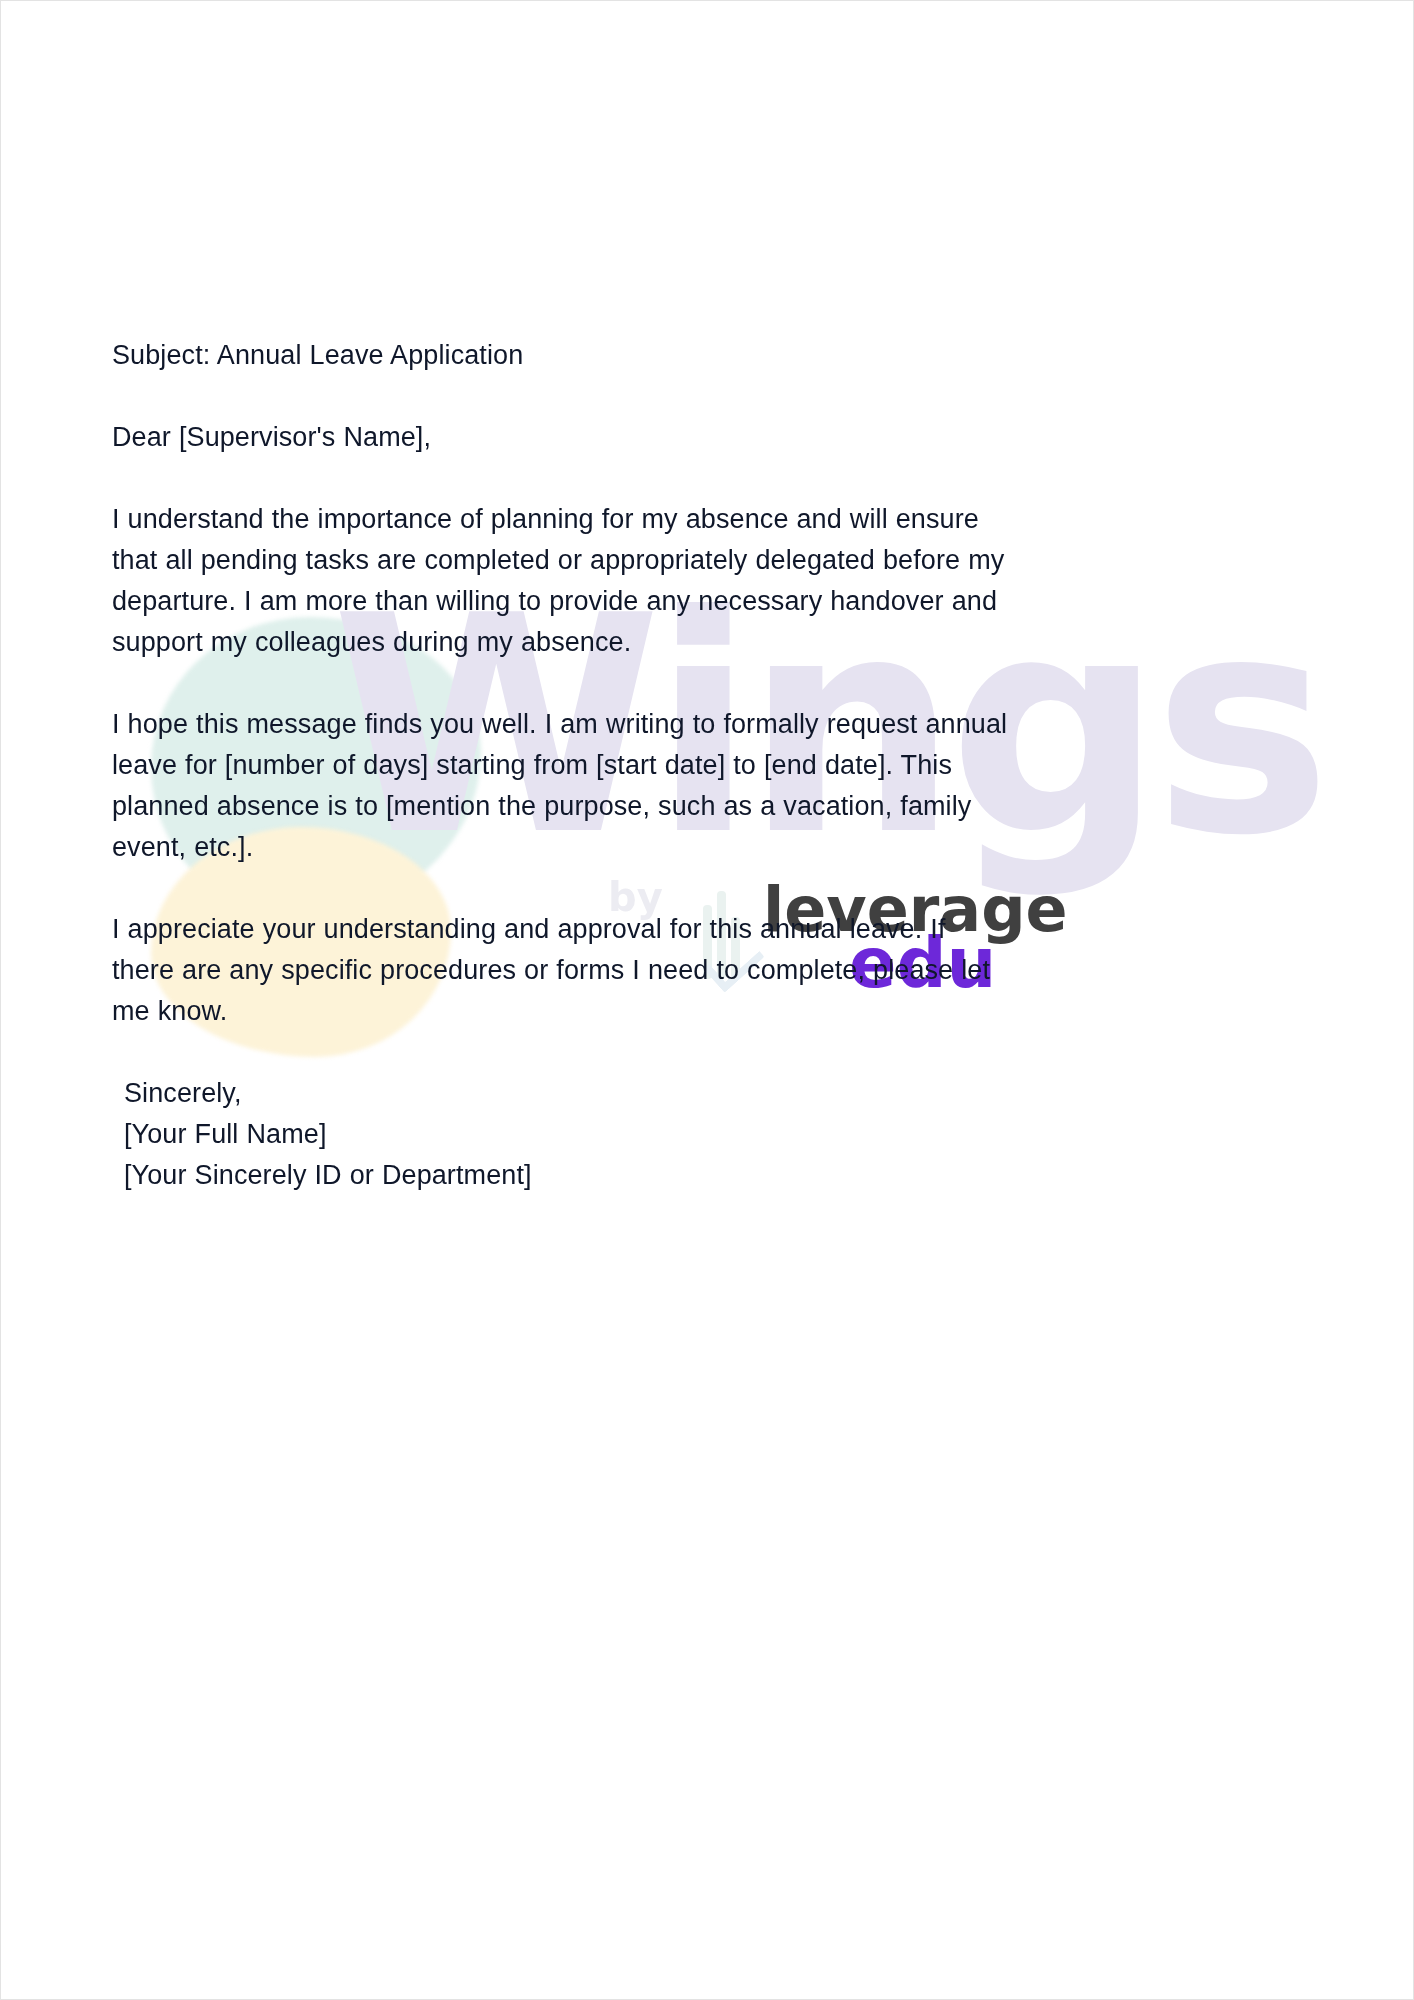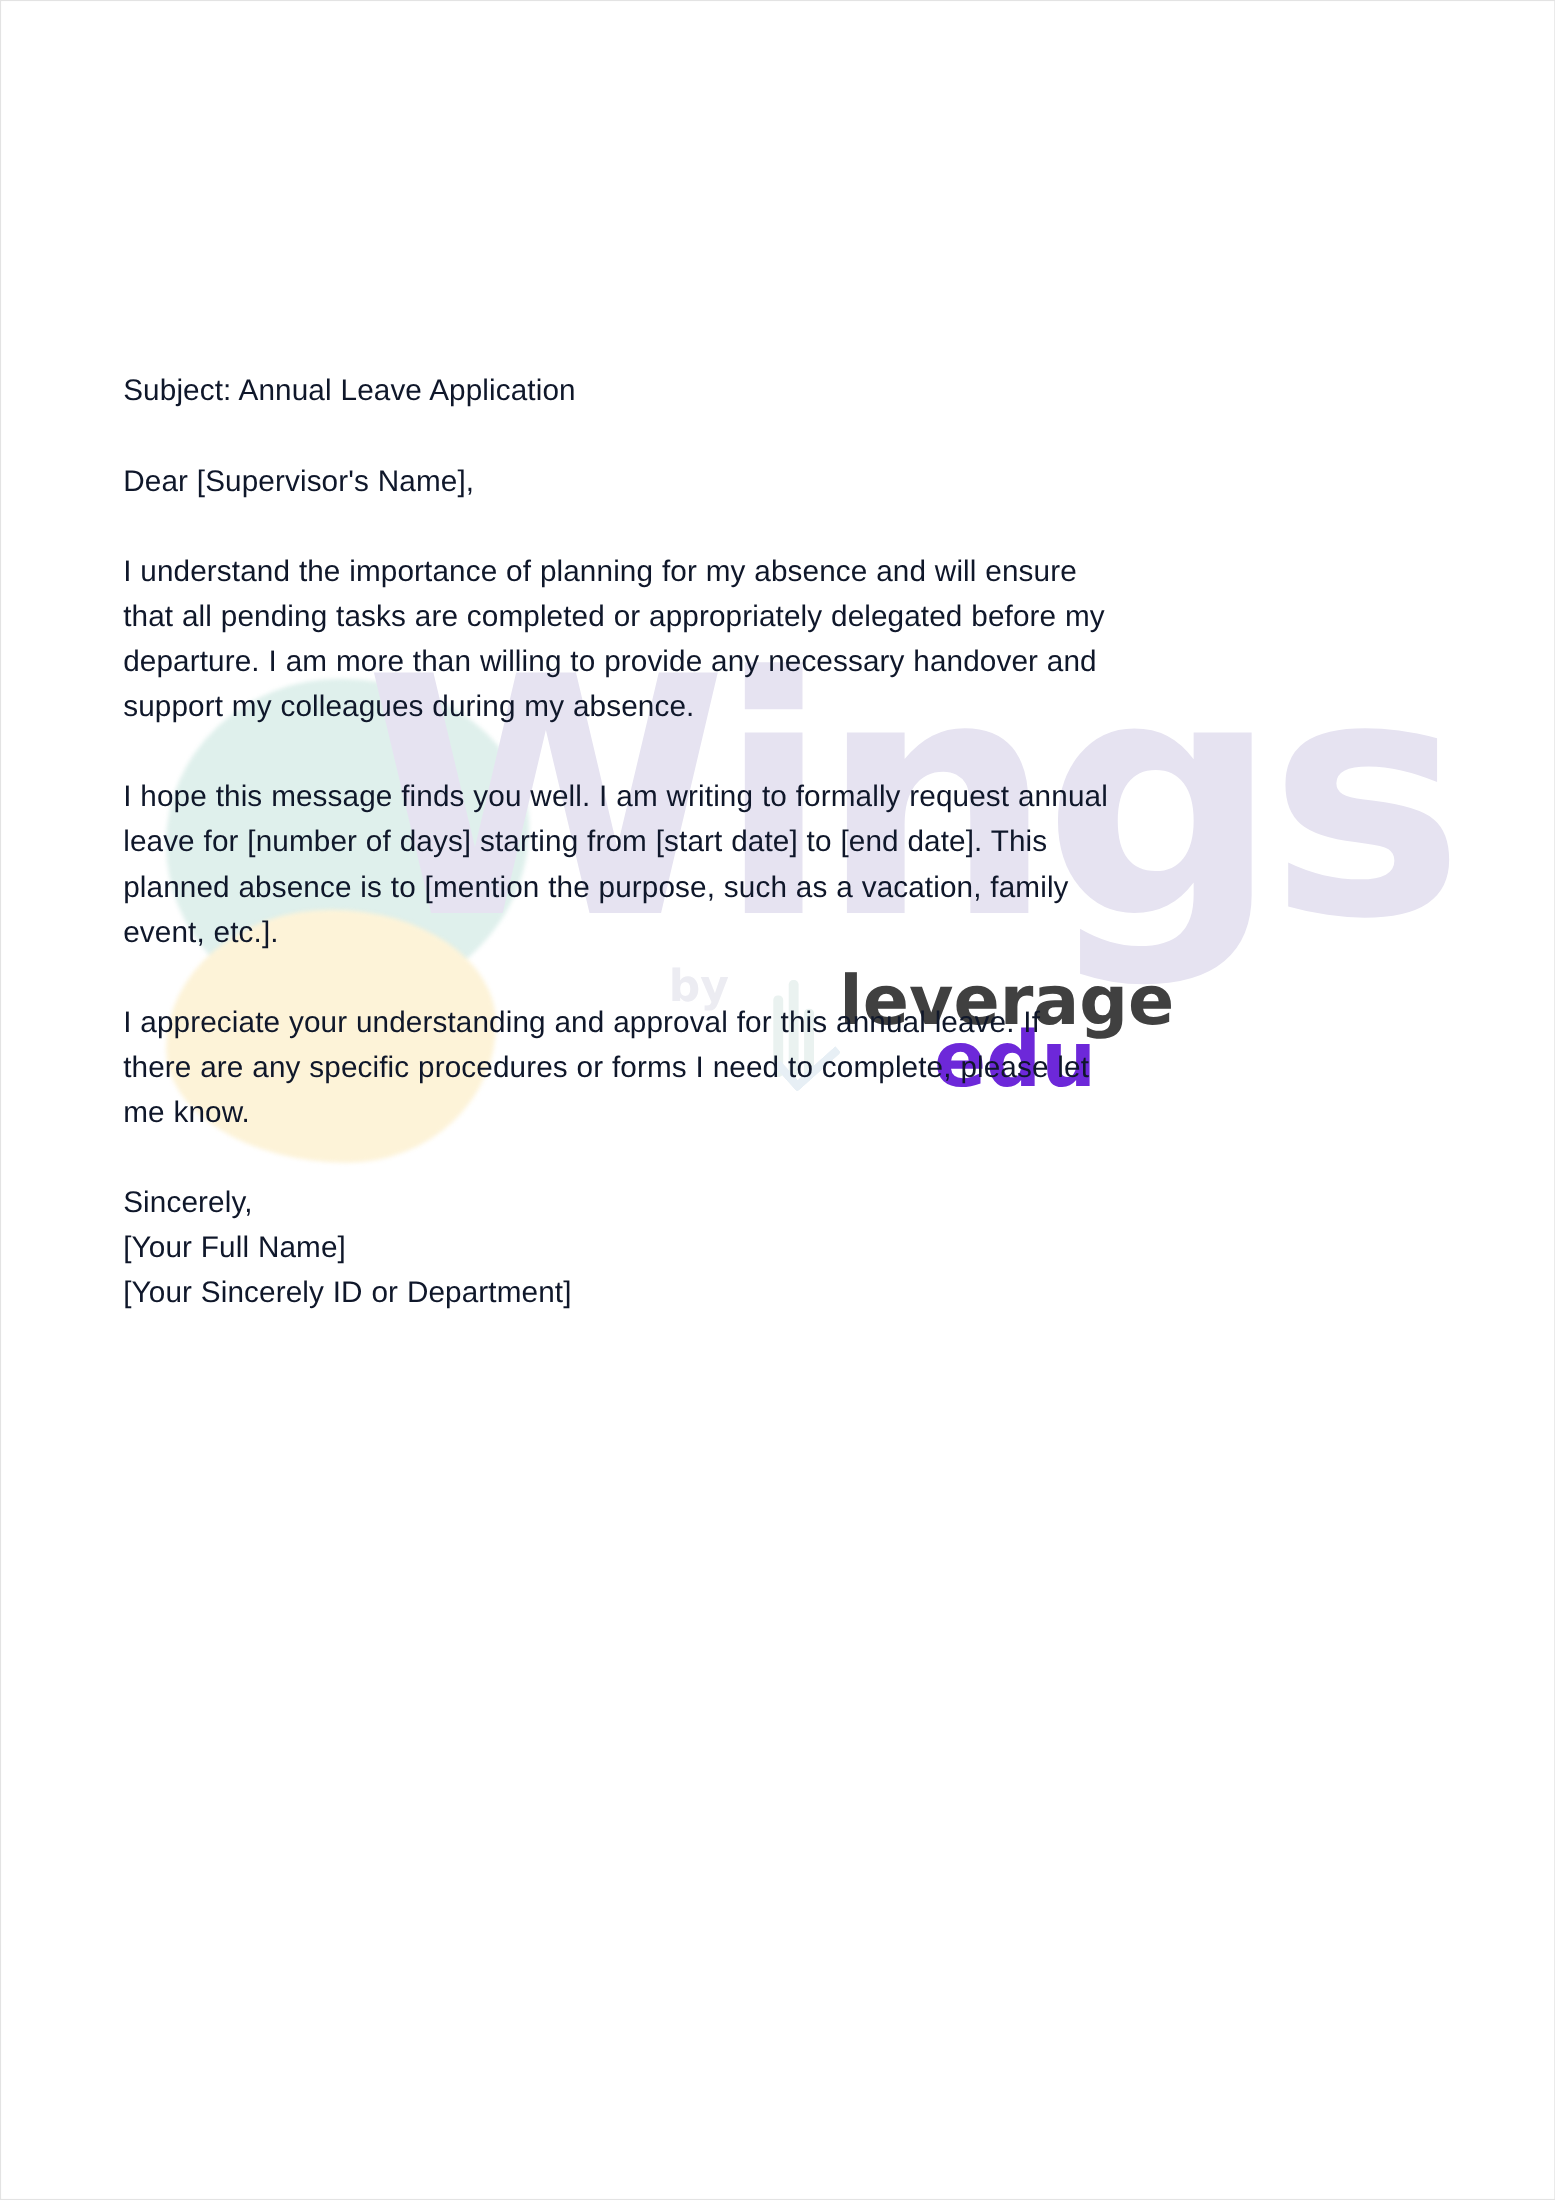--- a/index.html
+++ b/index.html
@@ -141,20 +141,21 @@
     color: #0f172a;
     letter-spacing: 0.1px;
     margin: 0 0 41px 0;
     word-spacing: 0.4px;
   }
   .block:last-child {
     margin-bottom: 0;
   }
   .block .line {
     display: block;
+    margin-left: 12px;
   }
 </style>
 </head>
 <body>
 
 <div class="page">
 
   <div class="watermark">
     <div class="wm-blob wm-blob-teal"></div>
     <div class="wm-blob wm-blob-yellow"></div>

